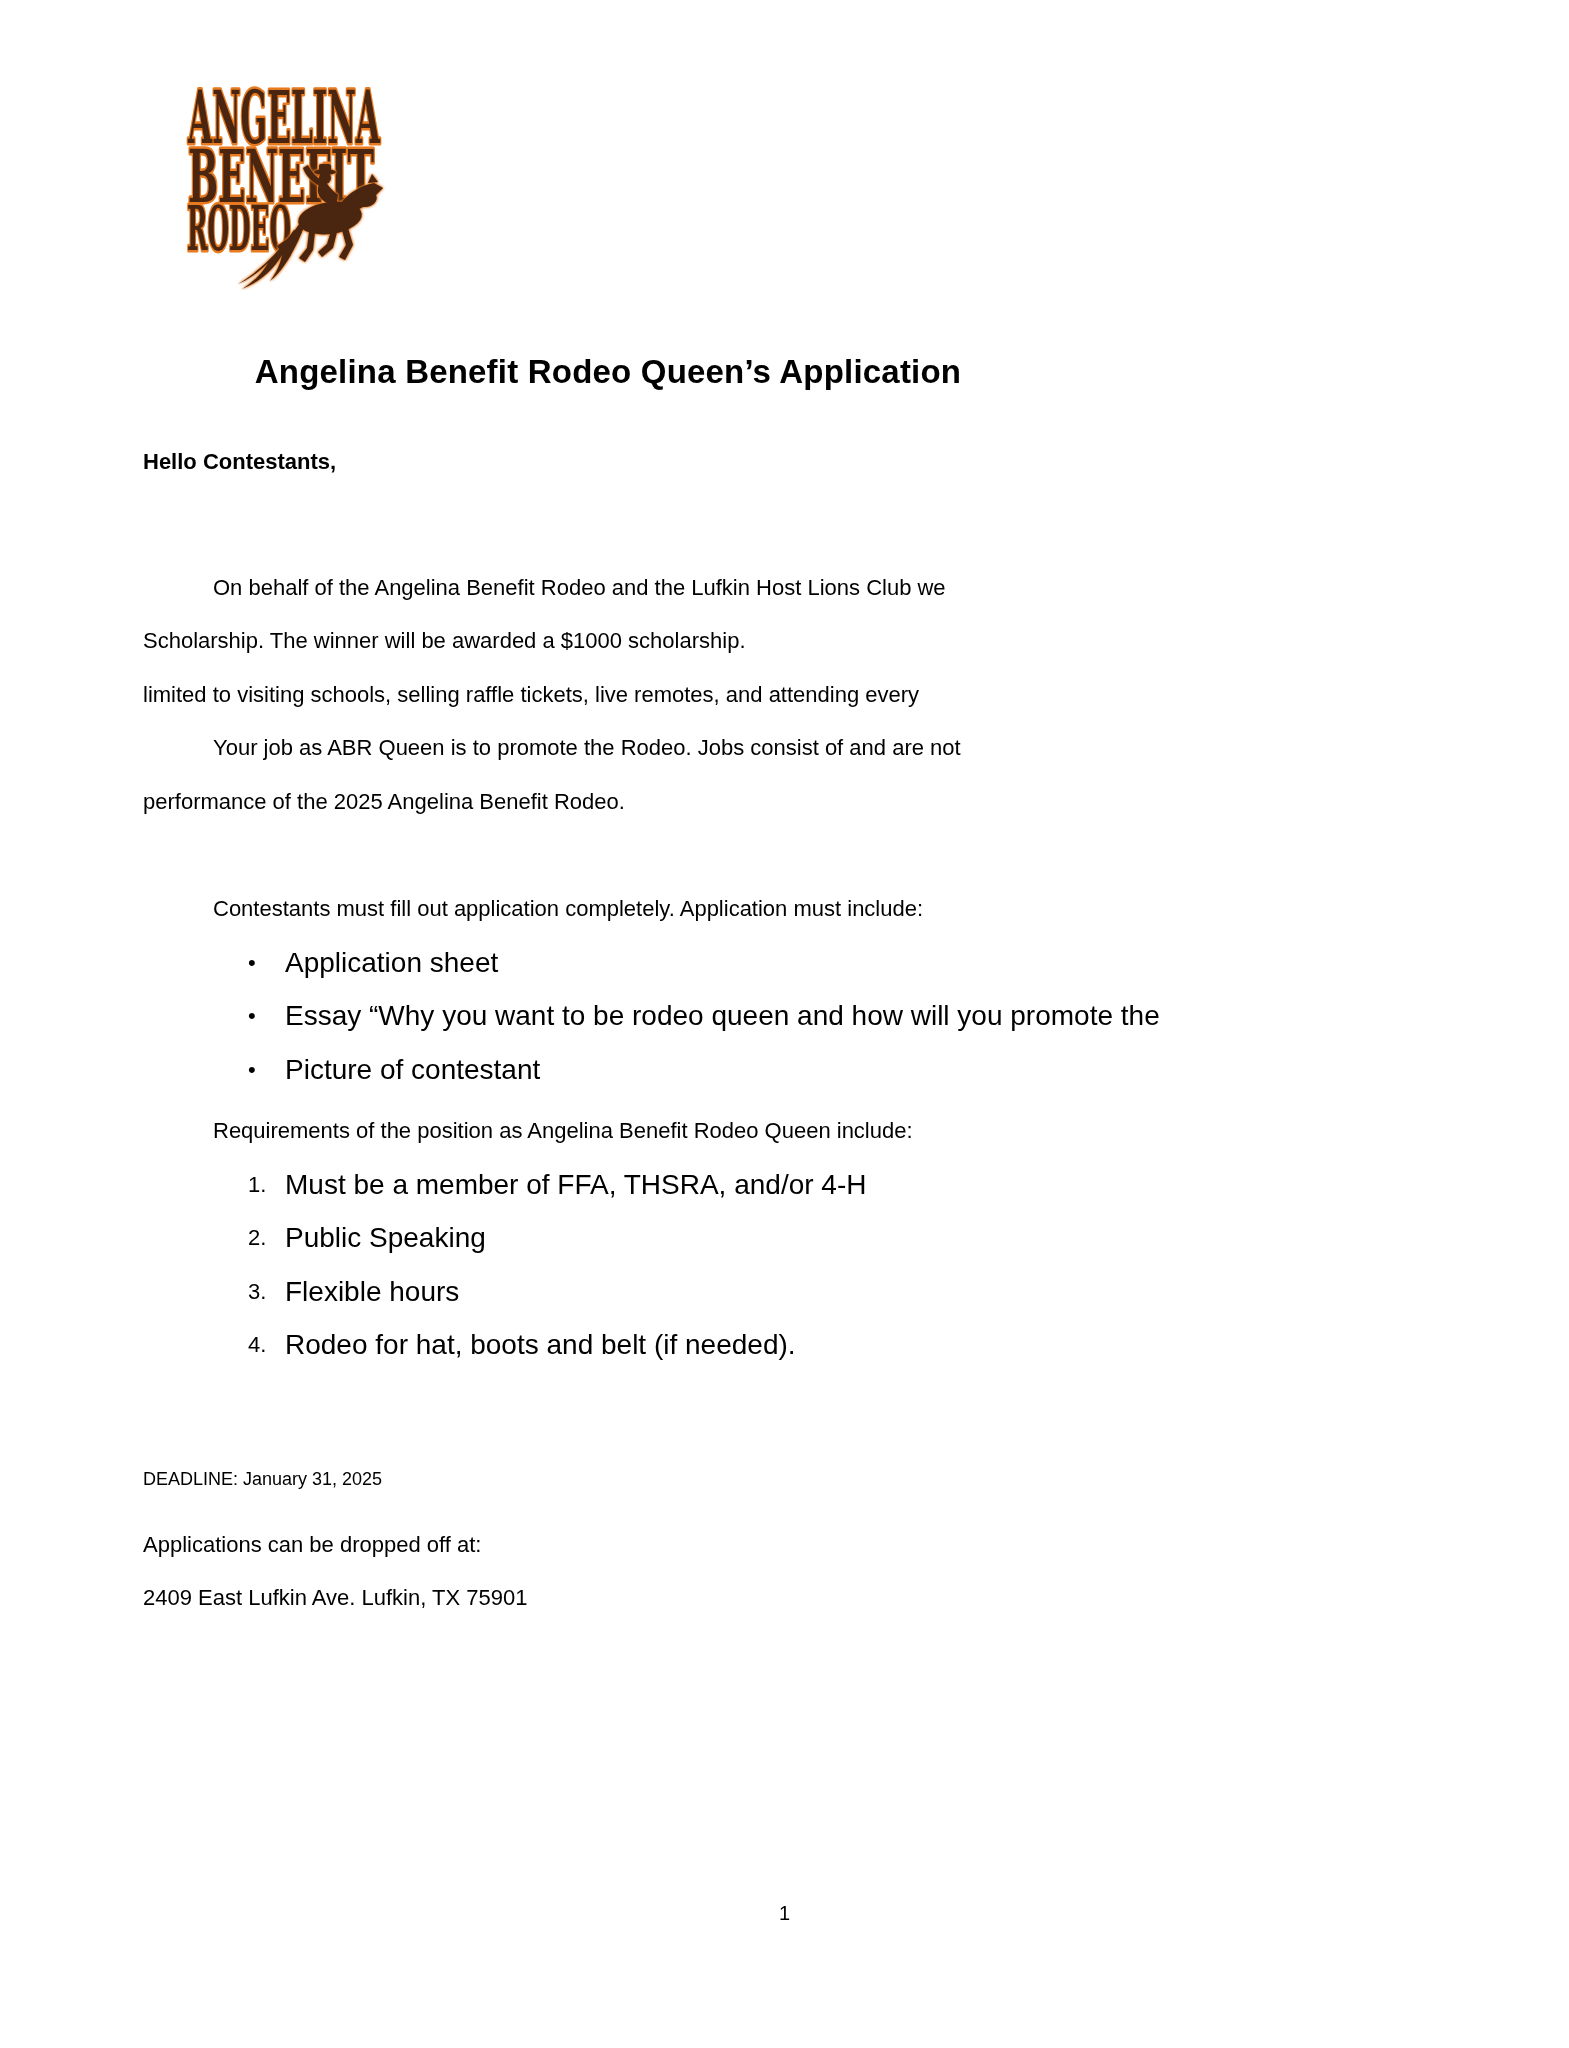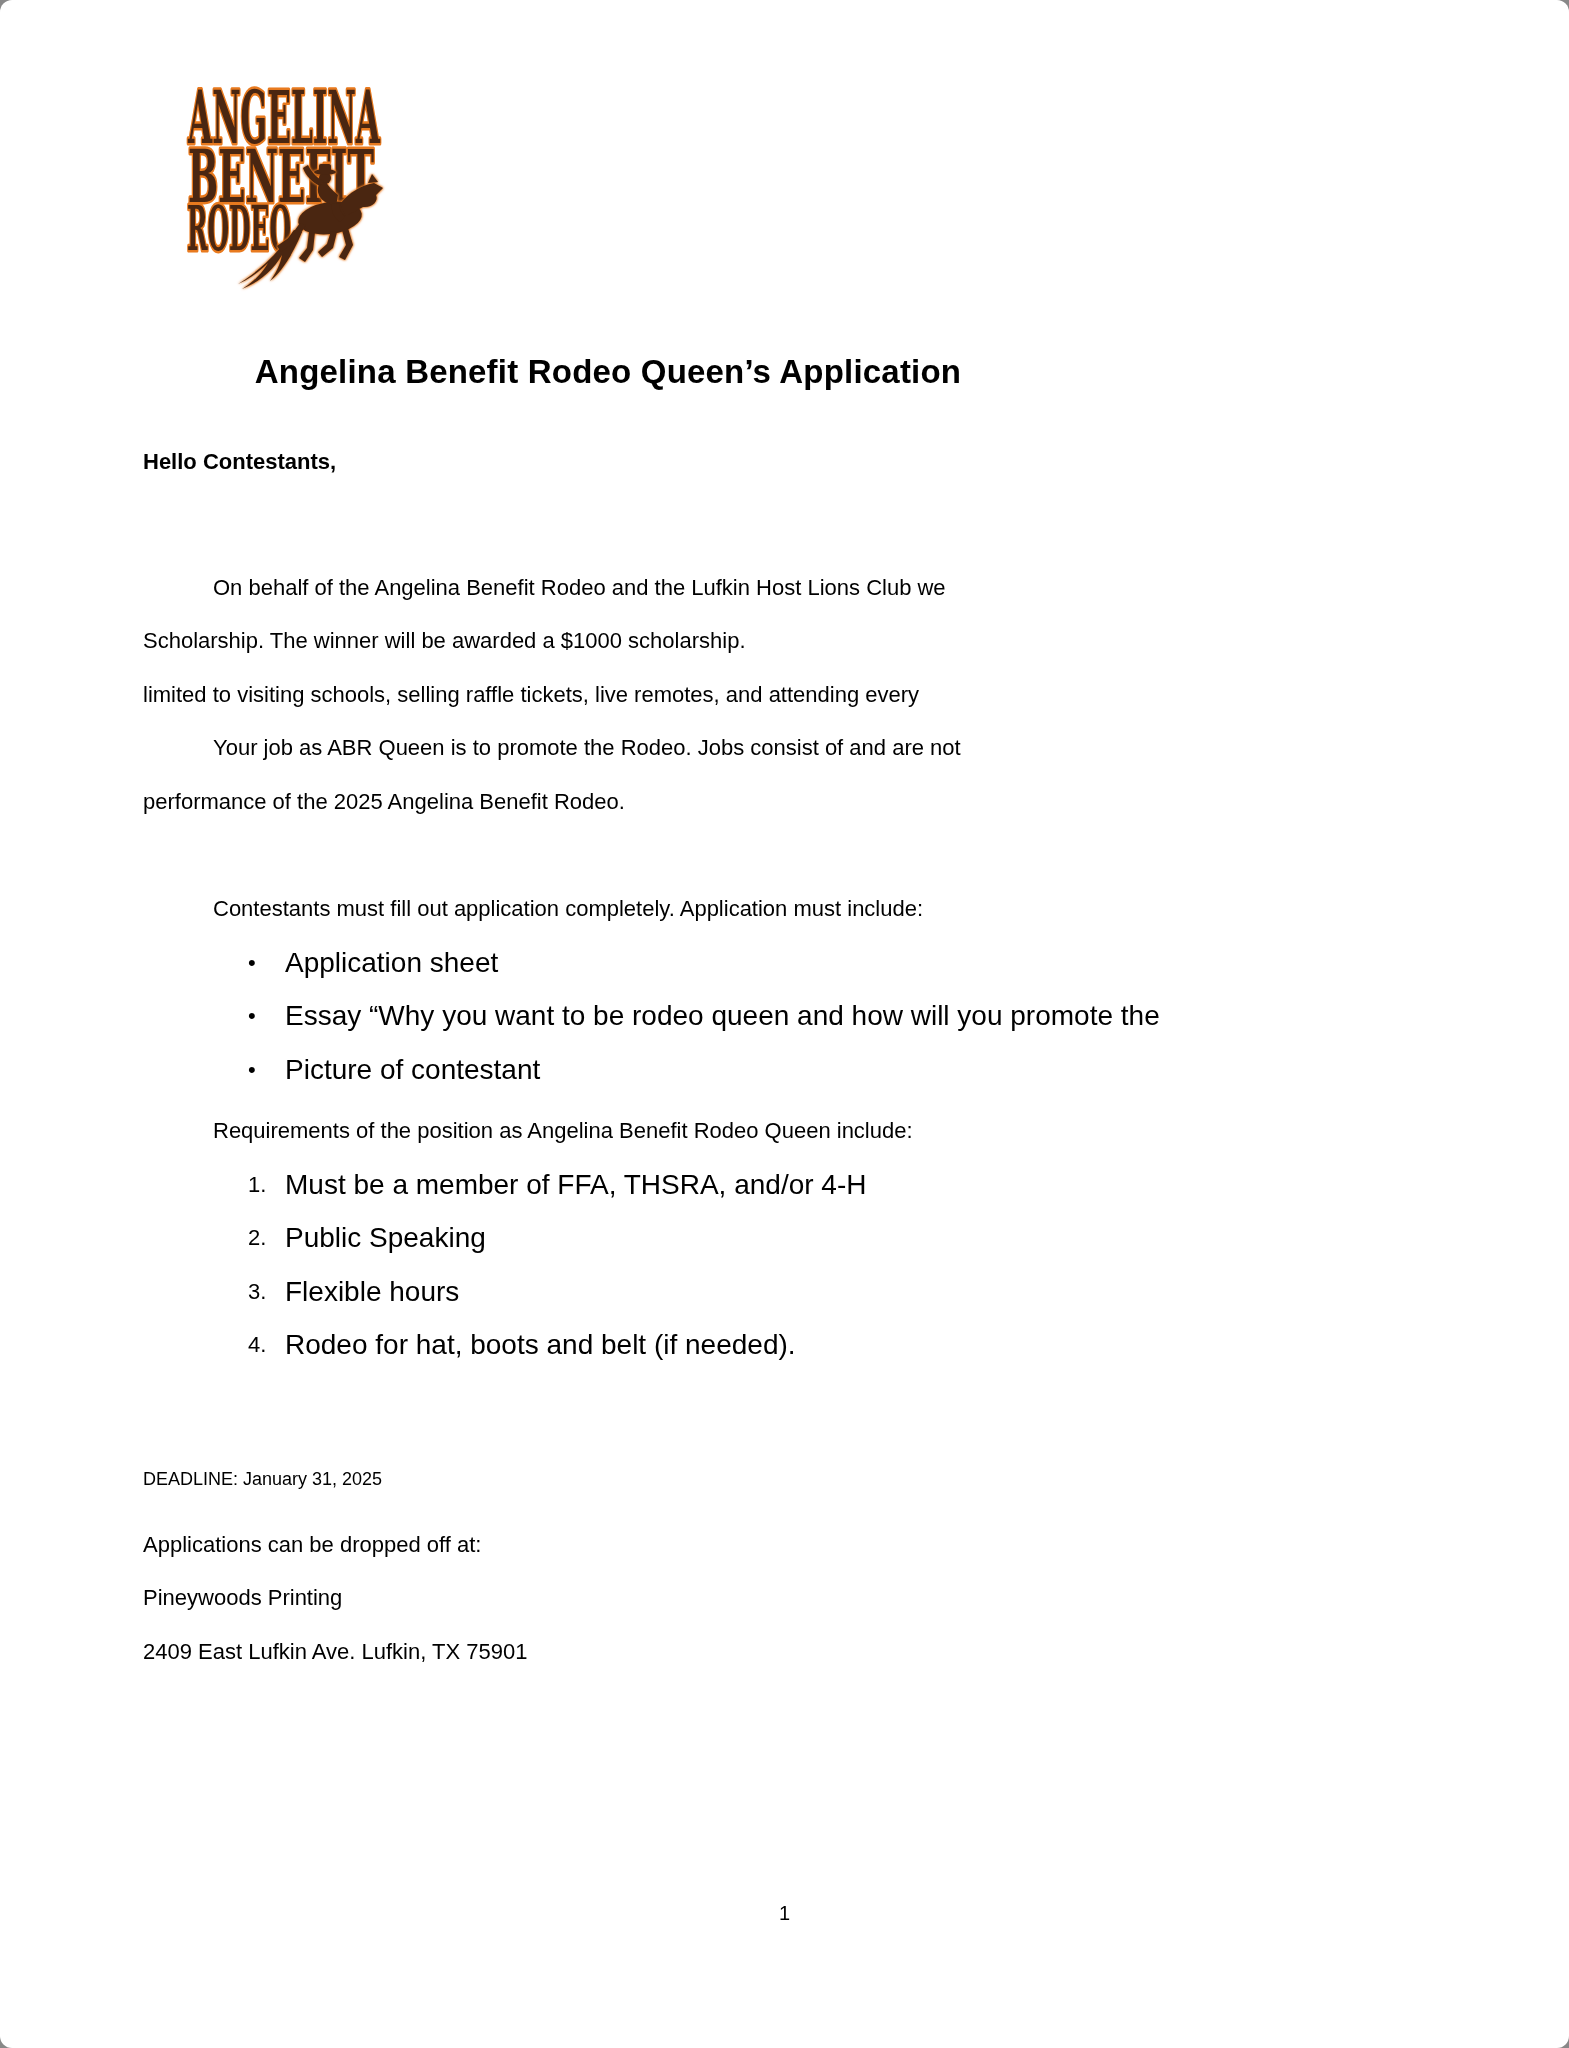--- a/index.html
+++ b/index.html
@@ -4,21 +4,20 @@
 <style>
   html,body{margin:0;padding:0;background:#888;}
   .page{
     position:relative;
     width:1569px;height:2048px;
     background:#ffffff;
     font-family:"Liberation Sans","DejaVu Sans",sans-serif;
     color:#000;
     margin:0 auto;
     overflow:hidden;
-    border-radius:12px;
   }
   .content{
     position:absolute;
     left:143px;top:12px;
     width:930px;
     padding-top:338px;
   }
   .doc-title{
     font-size:33px;
     font-weight:bold;
@@ -171,21 +170,20 @@
       <div class="lrow">
         <div class="marker">4.</div>
         <div class="ltext">Rodeo for hat, boots and belt (if needed).</div>
       </div>
     </div>
 
     <div class="deadline">DEADLINE: January 31, 2025</div>
 
     <div class="dropoff">
       <div class="line">Applications can be dropped off at:</div>
-      <div class="line">Pineywoods Printing</div>
       <div class="line">2409 East Lufkin Ave. Lufkin, TX 75901</div>
     </div>
 
   </div>
 
   <div class="page-number">1</div>
 
 </div>
 
 </body></html>

